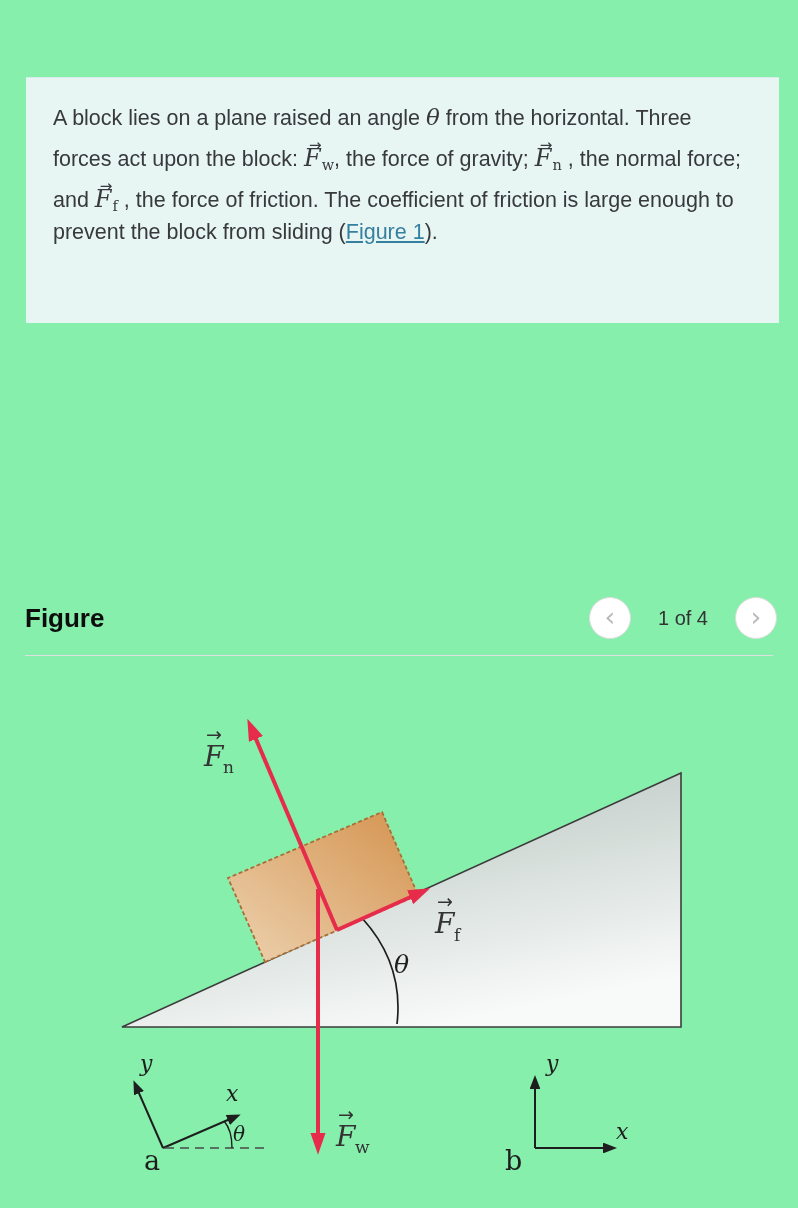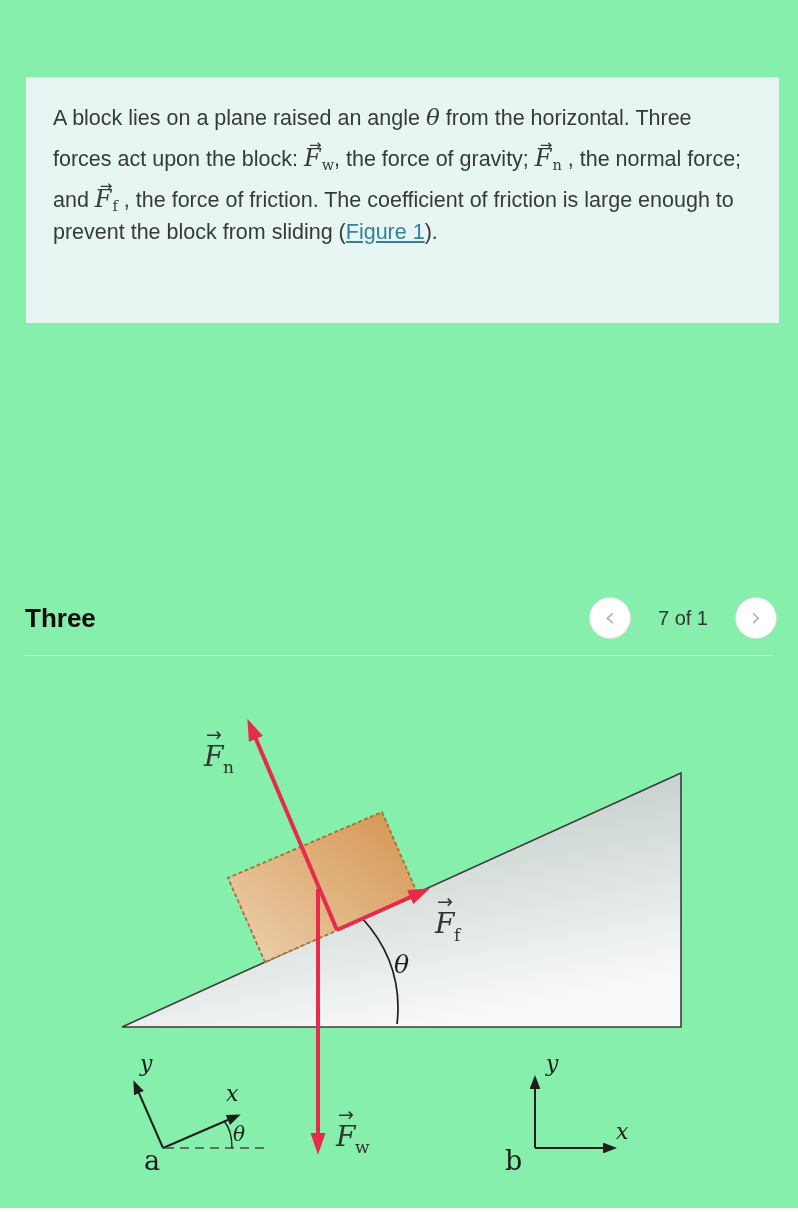--- a/index.html
+++ b/index.html
@@ -70,26 +70,26 @@
 </head>
 <body>
 
 <div class="page">
 
   <div class="problem-box">
     <p><span>A block lies on a plane raised an angle </span><span class="mtheta">θ</span><span> from the horizontal. Three forces act upon the block: </span><span class="vec"><span class="arr">→</span><span class="base">F</span><sub>w</sub></span><span>, the force of gravity; </span><span class="vec"><span class="arr">→</span><span class="base">F</span><sub>n</sub></span><span> , the normal force; and </span><span class="vec"><span class="arr">→</span><span class="base">F</span><sub>f</sub></span><span> , the force of friction. The coefficient of friction is large enough to prevent the block from sliding (</span><a class="fig-link" href="#">Figure 1</a><span>).</span></p>
   </div>
 
   <div class="figure-header">
-    <h2 class="figure-title">Three</h2>
+    <h2 class="figure-title">Figure</h2>
     <div class="pager">
       <button class="pager-btn">
           <span>‹</span>
         </button>
-      <span class="pager-label">7 of 1</span>
+      <span class="pager-label">1 of 4</span>
       <button class="pager-btn">
           <span>›</span>
         </button>
     </div>
   </div>
 
   <div class="divider"></div>
 
   <svg class="diagram-svg" width="798" height="545" viewBox="0 667 798 545" xmlns="http://www.w3.org/2000/svg">
     <defs>

